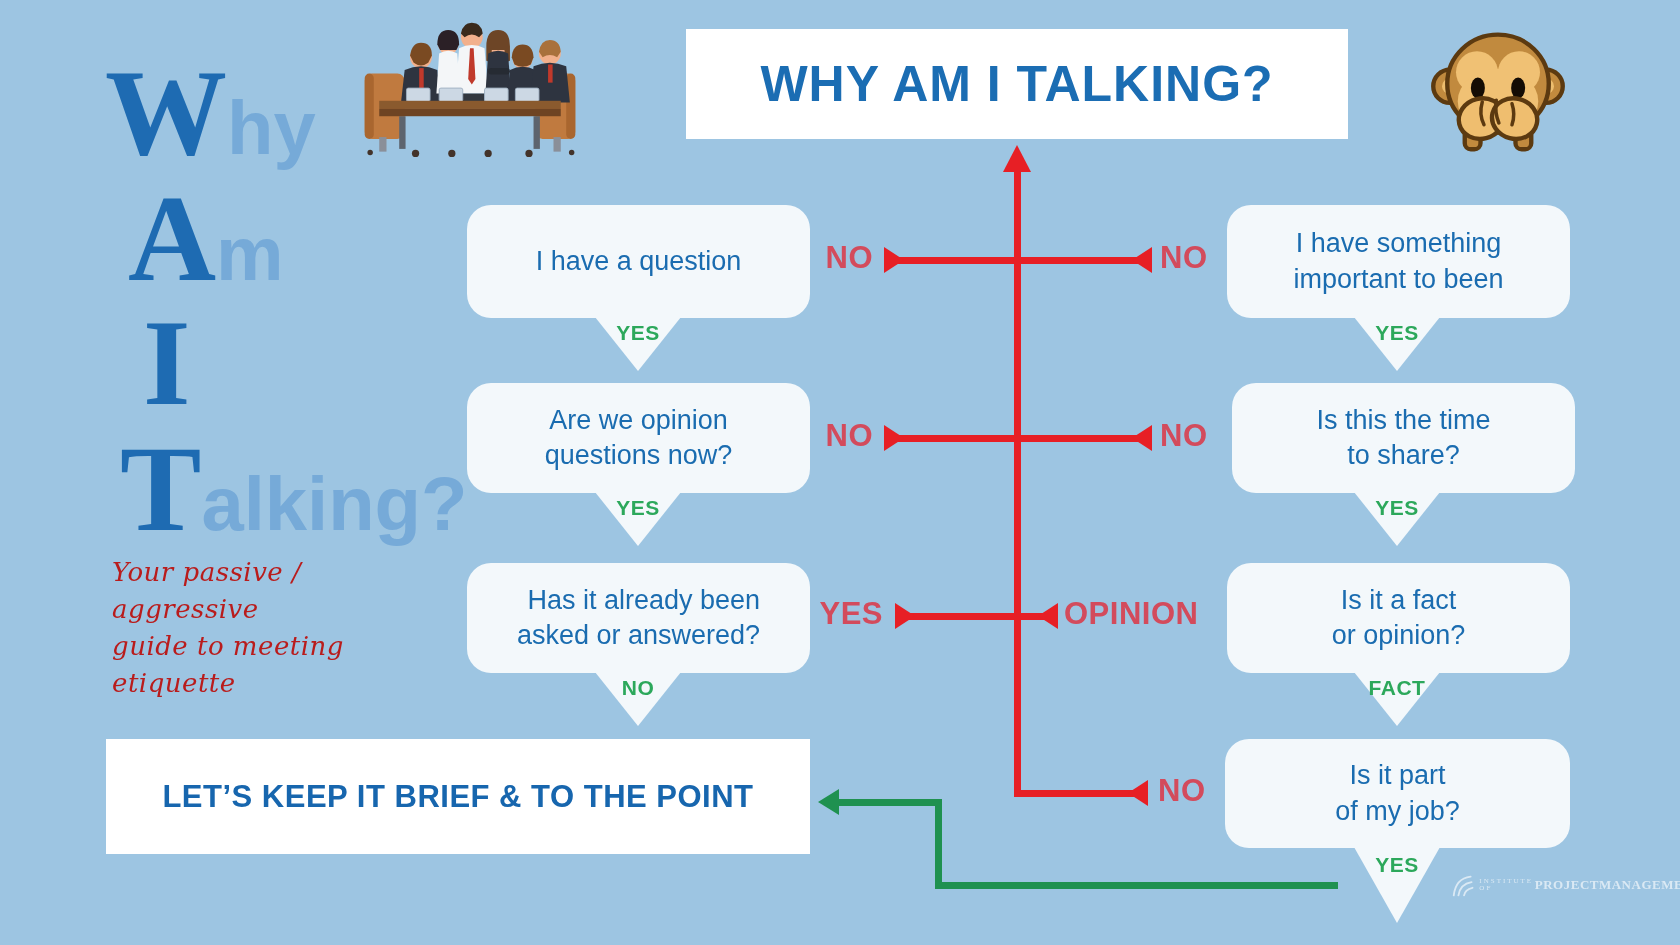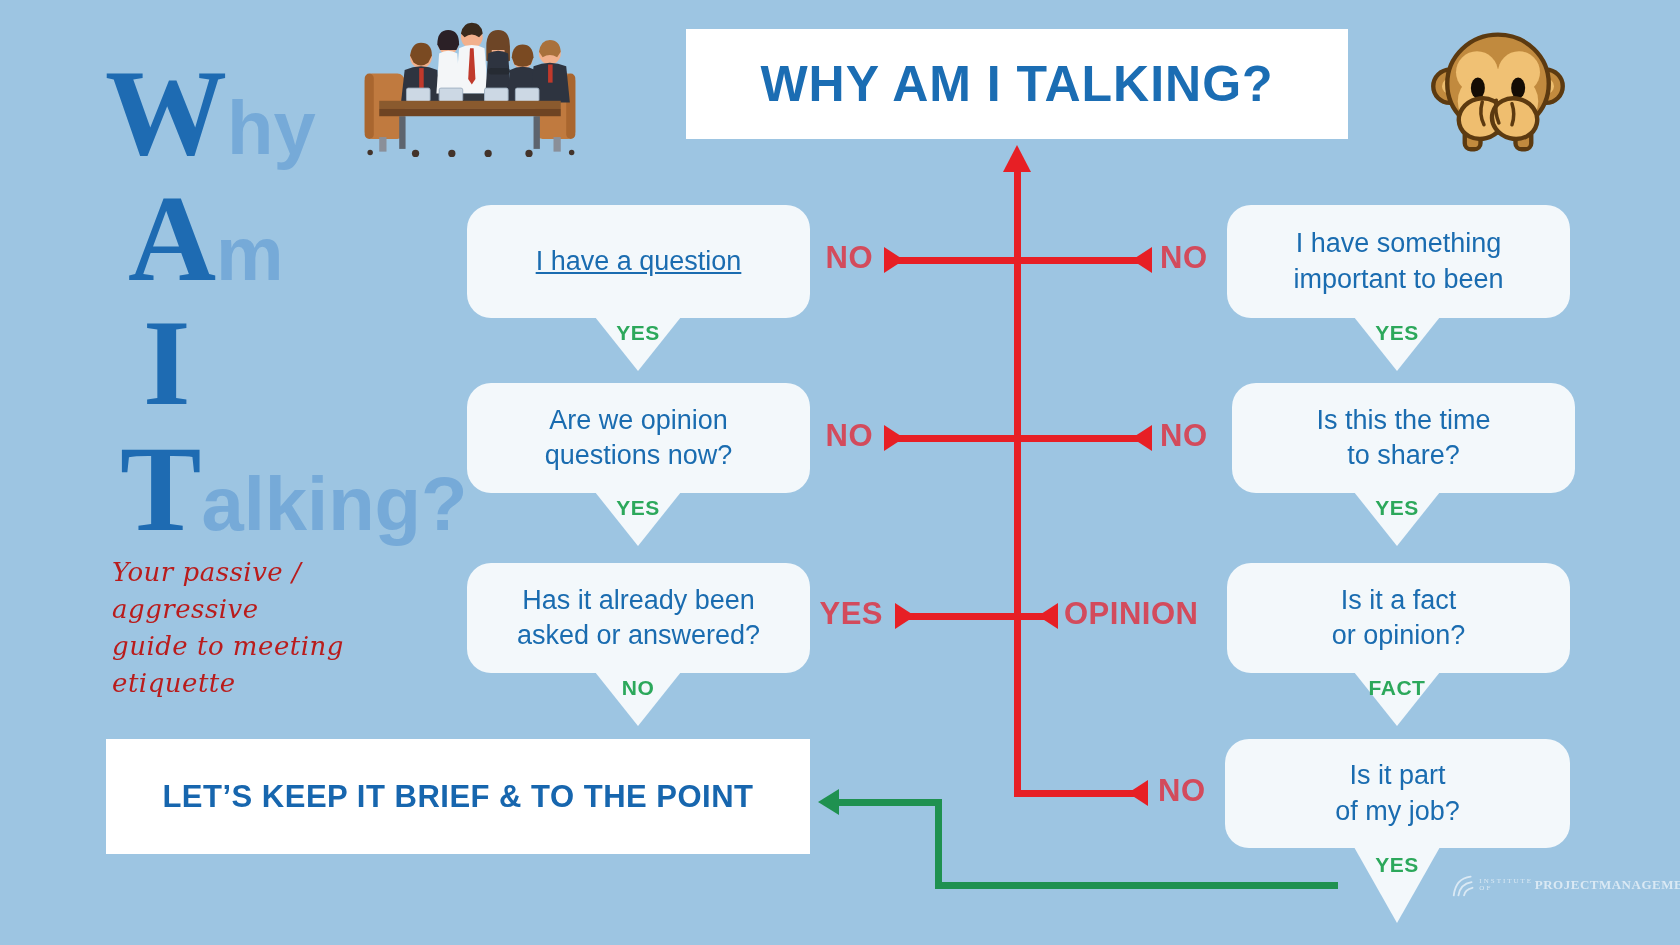--- a/index.html
+++ b/index.html
@@ -189,24 +189,24 @@
       <ellipse cx="61" cy="115" rx="26" ry="23" fill="#efbe6f" transform="rotate(-14 61 115)"></ellipse>
       <ellipse cx="99" cy="115" rx="26" ry="23" fill="#efbe6f" transform="rotate(14 99 115)"></ellipse>
     </g>
     <g stroke="#5c3a10" stroke-width="4" fill="none" stroke-linecap="round">
       <path d="M62 96 q-4 14 2 26"></path>
       <path d="M78 94 q-2 14 3 26"></path>
       <path d="M96 98 q4 12 0 24"></path>
     </g>
   </svg>
 
-  <div class="qbox" style="left:467px;top:205px;width:343px;height:113px;text-decoration:underline;">I have a question</div>
+  <div class="qbox" style="left:467px;top:205px;width:343px;height:113px;">I have a question</div>
   <div class="qbox" style="left:467px;top:383px;width:343px;height:110px;">Are we opinion
 questions now?</div>
-  <div class="qbox" style="left:467px;top:563px;width:343px;height:110px;">Has it already been
+  <div class="qbox" style="left:467px;top:563px;width:343px;height:110px;text-align:right;">Has it already been
 asked or answered?</div>
 
   <div class="qbox" style="left:1227px;top:205px;width:343px;height:113px;">I have something
 important to been</div>
   <div class="qbox" style="left:1232px;top:383px;width:343px;height:110px;">Is this the time
 to share?</div>
   <div class="qbox" style="left:1225px;top:739px;width:345px;height:109px;">Is it part
 of my job?</div>
   <div class="qbox" style="left:1227px;top:563px;width:343px;height:110px;">Is it a fact
 or opinion?</div>

